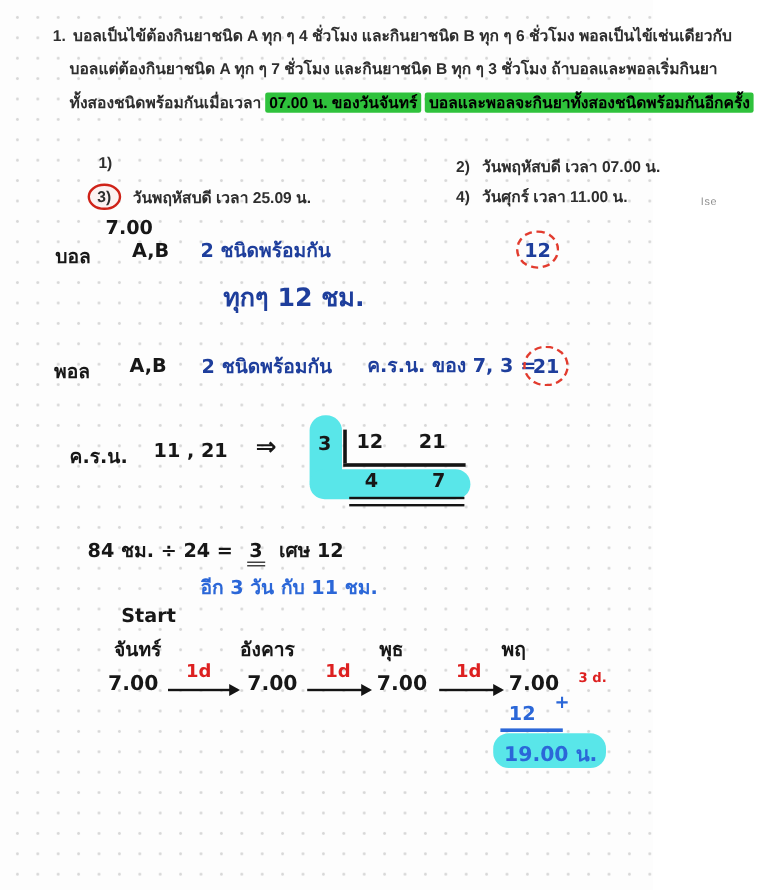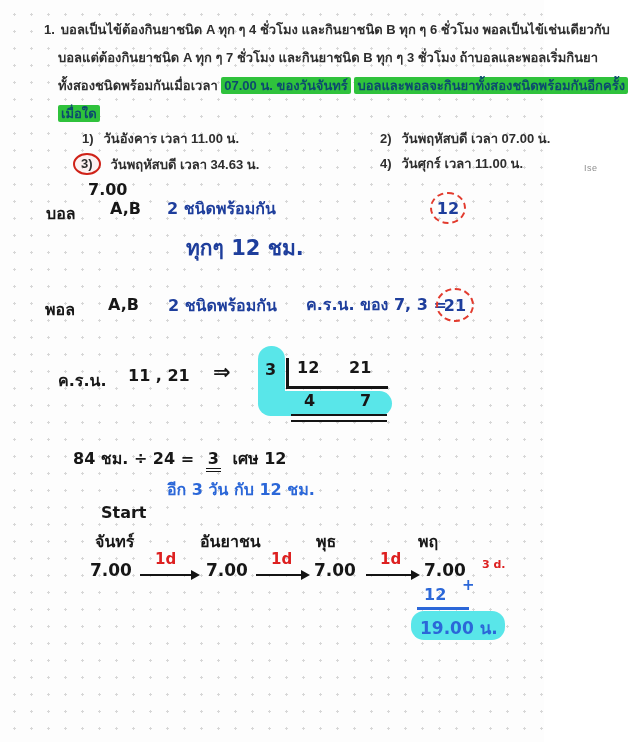--- a/index.html
+++ b/index.html
@@ -20,21 +20,21 @@
   
   .problem{
     left:44px;top:16px;width:575px;
     font-size:13px;line-height:28px;color:#2e2e2e;
     font-weight:bold;
   }
   .pline{white-space:nowrap;}
   .pindent{padding-left:14px;}
   .qnum{margin-right:6px;}
   .hl-green{
-    background:#2fc23c;color:#0c4a6e;
+    background:#2fc23c;color:#000000;
     padding:1px 3px;border-radius:2px;
   }
   .choice{
     display:flex;gap:10px;align-items:center;
     font-size:13px;color:#2e2e2e;font-weight:bold;
   }
   .circle-red{
     border:2.5px solid #cf2218;border-radius:50%;
     padding:1px 6px 2px 6px;margin-left:-9px;
     background:rgba(231,76,60,0.06);
@@ -68,34 +68,32 @@
 </style>
 </head>
 <body>
 
 <div id="page">
 
   <div class="abs problem">
     <div class="pline"><span class="qnum">1.</span><span>บอลเป็นไข้ต้องกินยาชนิด  A  ทุก ๆ 4 ชั่วโมง และกินยาชนิด  B  ทุก ๆ 6 ชั่วโมง พอลเป็นไข้เช่นเดียวกับ</span></div>
     <div class="pline pindent">บอลแต่ต้องกินยาชนิด  A  ทุก ๆ 7 ชั่วโมง และกินยาชนิด  B  ทุก ๆ 3 ชั่วโมง ถ้าบอลและพอลเริ่มกินยา</div>
     <div class="pline pindent"><span>ทั้งสองชนิดพร้อมกันเมื่อเวลา </span><span class="hl-green">07.00 น. ของวันจันทร์</span><span> </span><span class="hl-green">บอลและพอลจะกินยาทั้งสองชนิดพร้อมกันอีกครั้ง</span></div>
-    <div class="pline pindent"><span class="hl-green">เมื่อใด</span></div>
   </div>
 
   <div class="abs choice" style="left:82px;top:128px;">
     <span>1)</span>
-    <span>วันอังคาร เวลา 11.00 น.</span>
   </div>
   <div class="abs choice" style="left:380px;top:128px;">
     <span>2)</span>
     <span>วันพฤหัสบดี เวลา 07.00 น.</span>
   </div>
   <div class="abs choice" style="left:82px;top:153px;">
     <span class="circle-red"><span>3)</span></span>
-    <span>วันพฤหัสบดี เวลา 34.63 น.</span>
+    <span>วันพฤหัสบดี เวลา 25.09 น.</span>
   </div>
   <div class="abs choice" style="left:380px;top:153px;">
     <span>4)</span>
     <span>วันศุกร์ เวลา 11.00 น.</span>
   </div>
 
   <div class="abs watermark" style="left:584px;top:163px;">Ise</div>
 
   <div class="abs hand" style="left:88px;top:180px;">7.00</div>
   <div class="abs hand" style="left:46px;top:201px;">บอล</div>
@@ -129,25 +127,25 @@
   <div class="abs hand" style="left:304px;top:391px;">4</div>
   <div class="abs hand" style="left:360px;top:391px;">7</div>
   <div class="abs dbl-rule" style="left:291px;top:414px;width:96px;"></div>
 
 
   <div class="abs hand" style="left:73px;top:446px;">
     <span>84 ชม. ÷ 24  =</span>
     <span class="dbl-under" style="margin:0 6px;">3</span>
     <span>เศษ  12</span>
   </div>
-  <div class="abs hand blue2" style="left:167px;top:477px;">อีก 3 วัน กับ 12 ชม.</div>
+  <div class="abs hand blue2" style="left:167px;top:477px;">อีก 3 วัน กับ 11 ชม.</div>
 
   <div class="abs hand" style="left:101px;top:503px;">Start</div>
   <div class="abs hand" style="left:95px;top:529px;">จันทร์</div>
-  <div class="abs hand" style="left:200px;top:529px;">อันยาชน</div>
+  <div class="abs hand" style="left:200px;top:529px;">อังคาร</div>
   <div class="abs hand" style="left:316px;top:529px;">พุธ</div>
   <div class="abs hand" style="left:418px;top:529px;text-align:center;">พฤ</div>
 
   <div class="abs hand" style="left:90px;top:560px;font-size:17px;">7.00</div>
   <div class="abs hand" style="left:206px;top:560px;font-size:17px;">7.00</div>
   <div class="abs hand" style="left:314px;top:560px;font-size:17px;">7.00</div>
   <div class="abs hand" style="left:424px;top:560px;font-size:17px;">7.00</div>
 
   <div class="tl-arrow" style="left:140px;top:574px;width:58px;"></div>
   <div class="tl-arrow" style="left:256px;top:574px;width:52px;"></div>

